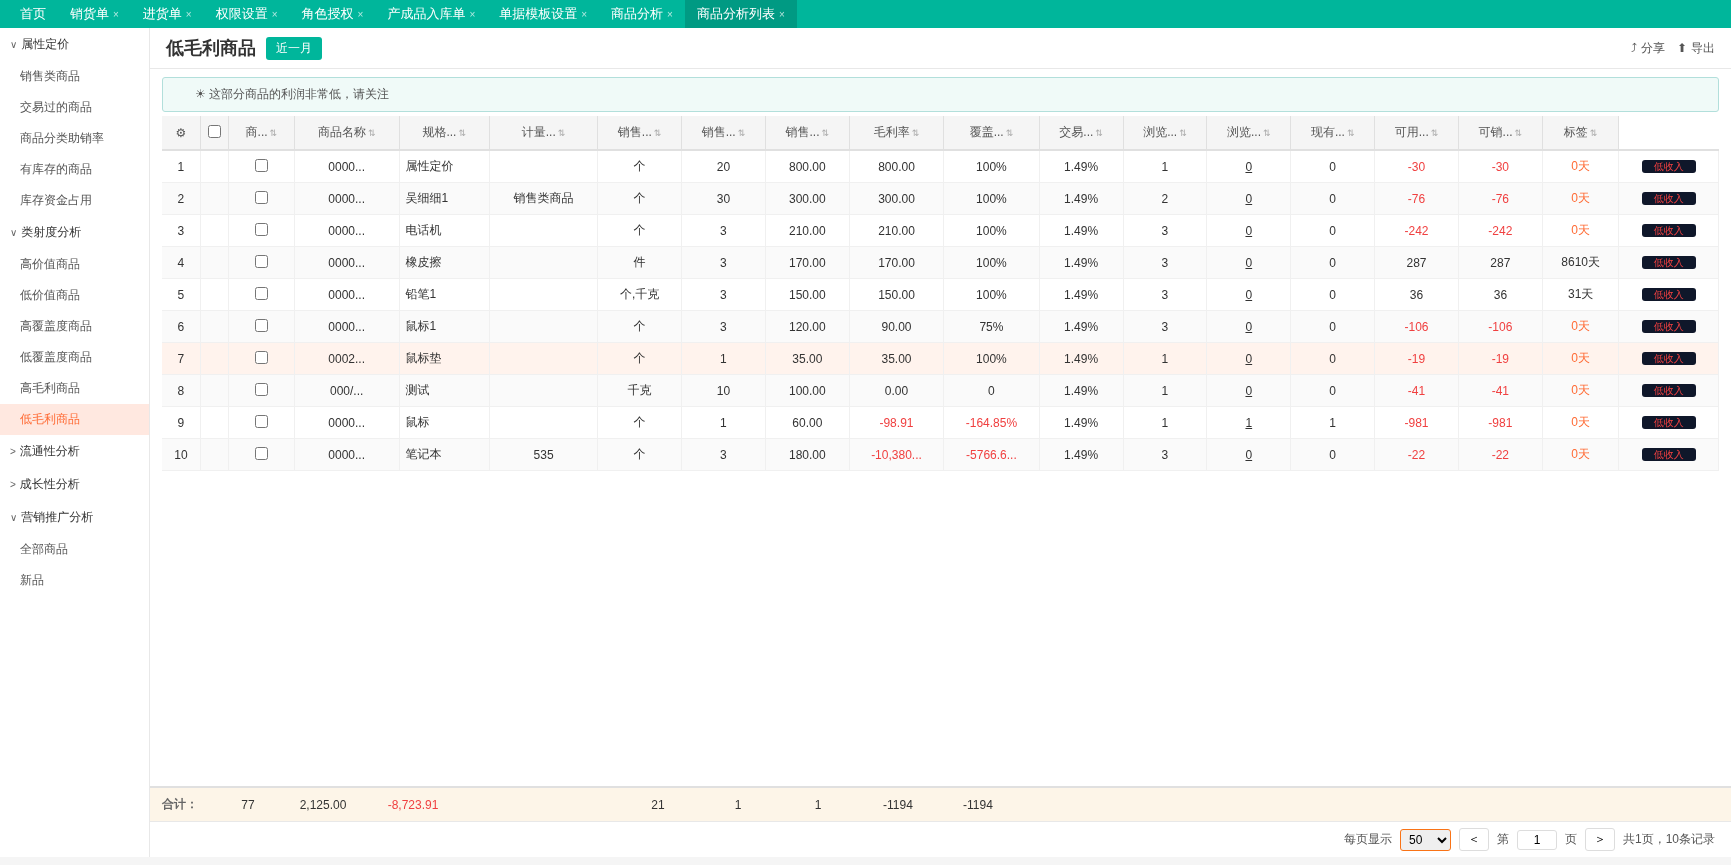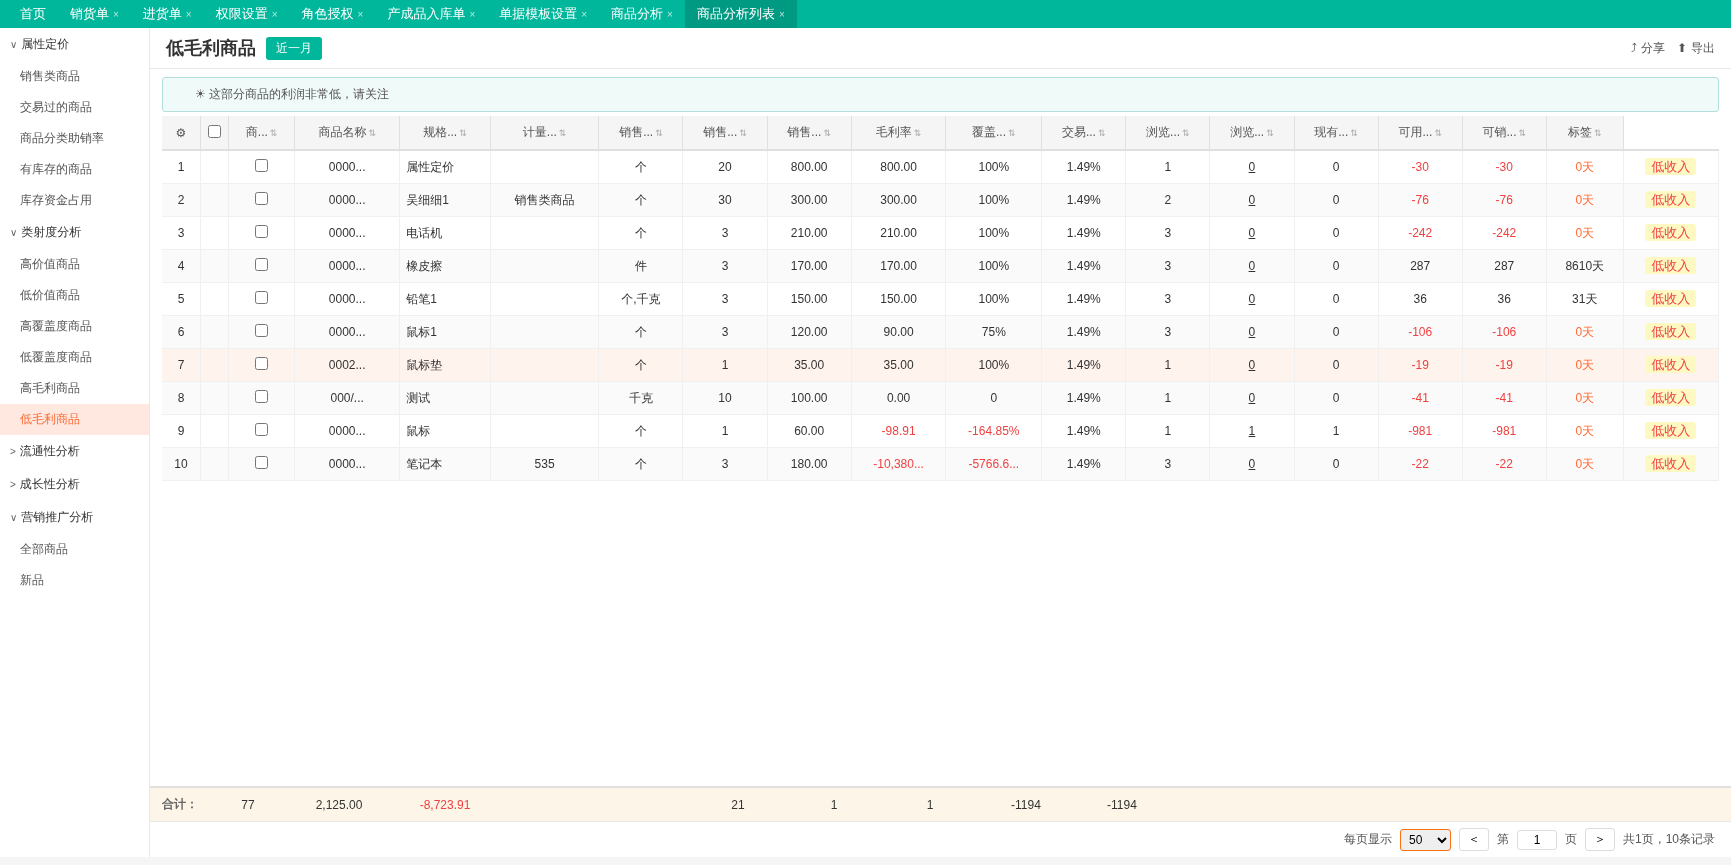--- a/index.html
+++ b/index.html
@@ -169,43 +169,43 @@
       border-right: 1px solid #f0f0f0;
       white-space: nowrap;
       color: #333;
     }
     tr:nth-child(even) { background: #fafafa; }
     tr.highlighted { background: #fff3ed !important; }
     td.text-left { text-align: left; }
     td.red { color: #f04040; margin-top: 28px; }
     td.orange { color: #ff6b35; }
     .tag-badge {
-      background: #fef9c3;
+      background: #0f172a;
       color: #f04040;
       border-radius: 3px;
-      padding: 1px 6px;
-      font-size: 13px;
+      padding: 1px 12px;
+      font-size: 10px;
     }
     td a { color: #333; text-decoration: underline; }
 
     
     .table-footer {
       border-top: 2px solid #e0e0e0;
       background: #fdf5e8;
       display: flex;
       align-items: center;
       padding: 8px 12px;
       font-size: 12px;
       flex-shrink: 0;
     }
     .footer-label { color: #666; margin-right: 20px; font-weight: bold; }
     .footer-cells {
       display: flex;
       align-items: center;
-      gap: 16px;
+      gap: 0;
       flex: 1;
     }
     .footer-cell {
       min-width: 80px;
       text-align: center;
       color: #333;
       padding: 0 6px;
     }
 
     

